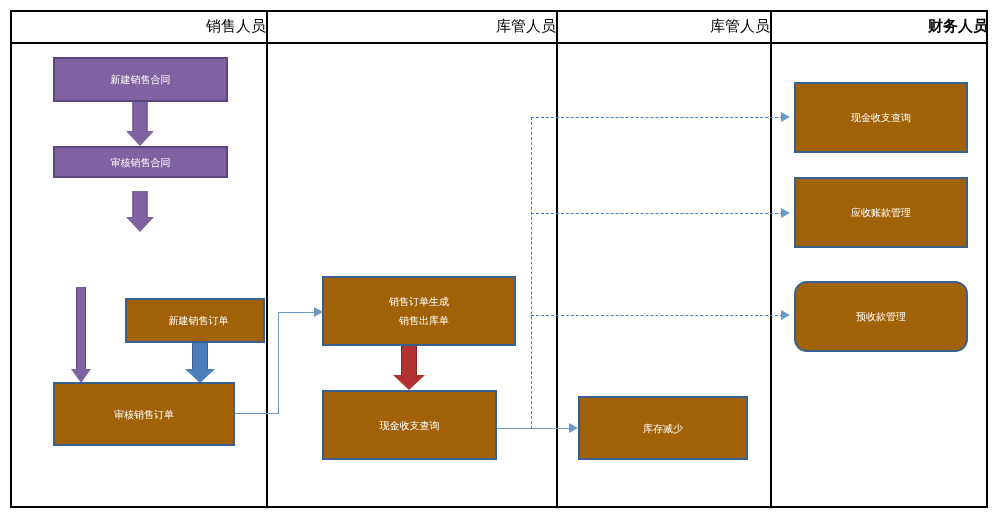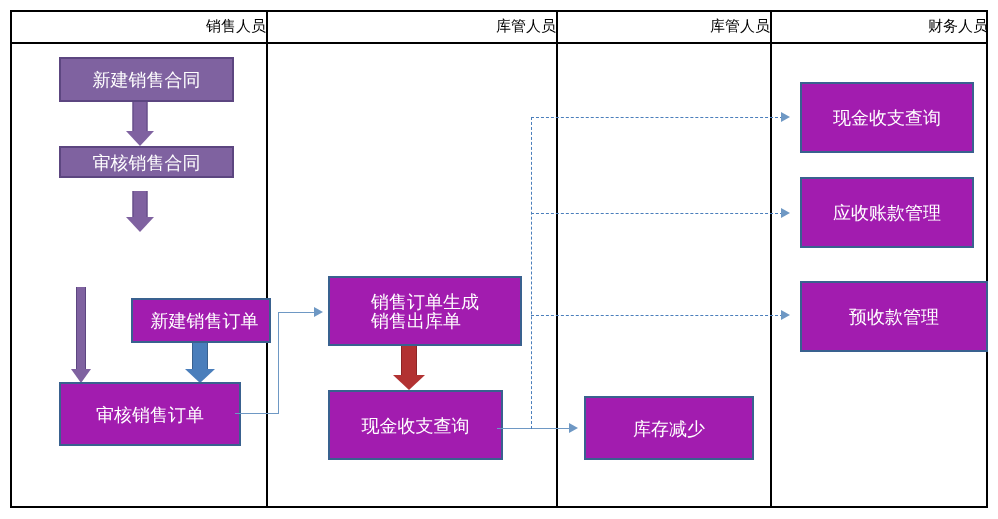--- a/index.html
+++ b/index.html
@@ -54,33 +54,32 @@
     white-space: nowrap;
   }
 
   
   .node {
     position: absolute;
     box-sizing: border-box;
     display: flex;
     align-items: center;
     justify-content: center;
-    text-align: left;
+    text-align: right;
     color: #ffffff;
-    font-size: 18px;
+    font-size: 10px;
     line-height: 19px;
     white-space: pre-line;
-    margin-left: 6px;
   }
   .node.purple {
     background: #7F62A0;
     border: 2px solid #5C4680;
   }
   .node.blue {
-    background: #a21caf;
+    background: #a16207;
     border: 2px solid #39618F;
   }
 
   
   .block-arrow {
     position: absolute;
   }
   .block-arrow .shaft {
     position: absolute;
     left: 50%;
@@ -134,21 +133,21 @@
   <div class="lane-frame"></div>
   <div class="lane-header-rule"></div>
 
   <div class="lane-divider" style="left:266px;"></div>
   <div class="lane-divider" style="left:556px;"></div>
   <div class="lane-divider" style="left:770px;"></div>
 
   <div class="lane-title" style="left:10px;  width:256px;">销售人员</div>
   <div class="lane-title" style="left:266px; width:290px;">库管人员</div>
   <div class="lane-title" style="left:556px; width:214px;">库管人员</div>
-  <div class="lane-title" style="left:770px; width:218px;">财务人员</div>
+  <div class="lane-title" style="left:770px; width:218px;font-weight:bold;">财务人员</div>
 
   <div class="node purple" style="left:53px; top:57px; width:175px; height:45px;">新建销售合同</div>
 
   <div class="block-arrow" style="left:125px; top:102px; width:30px; height:44px;">
     <div class="shaft" style="width:13px; height:30px; background:#7F62A0; border-left:1px solid #5C4680; border-right:1px solid #5C4680;"></div>
     <div class="head" style="border-left:14px solid transparent; border-right:14px solid transparent; border-top:15px solid #7F62A0;"></div>
   </div>
 
   <div class="node purple" style="left:53px; top:146px; width:175px; height:32px;">审核销售合同</div>
 
@@ -179,21 +178,21 @@
     <div class="shaft" style="width:14px; height:29px; background:#B23232; border-left:1px solid #8C2525; border-right:1px solid #8C2525;"></div>
     <div class="head" style="border-left:16px solid transparent; border-right:16px solid transparent; border-top:15px solid #B23232;"></div>
   </div>
 
   <div class="node blue" style="left:322px; top:390px; width:175px; height:70px;">现金收支查询</div>
 
   <div class="node blue" style="left:578px; top:396px; width:170px; height:64px;">库存减少</div>
 
   <div class="node blue" style="left:794px; top:82px; width:174px; height:71px;">现金收支查询</div>
   <div class="node blue" style="left:794px; top:177px; width:174px; height:71px;">应收账款管理</div>
-  <div class="node blue" style="left:794px; top:281px; width:188px; height:71px;">预收款管理</div>
+  <div class="node blue" style="left:794px; top:281px; width:174px; height:71px;border-radius:13px;">预收款管理</div>
 
   <div class="wire wire-h" style="left:235px; top:413px; width:44px;"></div>
   <div class="wire wire-v" style="left:278px; top:312px; height:102px;"></div>
   <div class="wire wire-h" style="left:278px; top:312px; width:38px;"></div>
   <div class="arrowhead right" style="left:314px; top:307px;"></div>
 
   <div class="wire wire-h" style="left:497px; top:428px; width:76px;"></div>
   <div class="arrowhead right" style="left:569px; top:423px;"></div>
 
   <div class="dash-v" style="left:531px; top:117px; height:312px;"></div>

